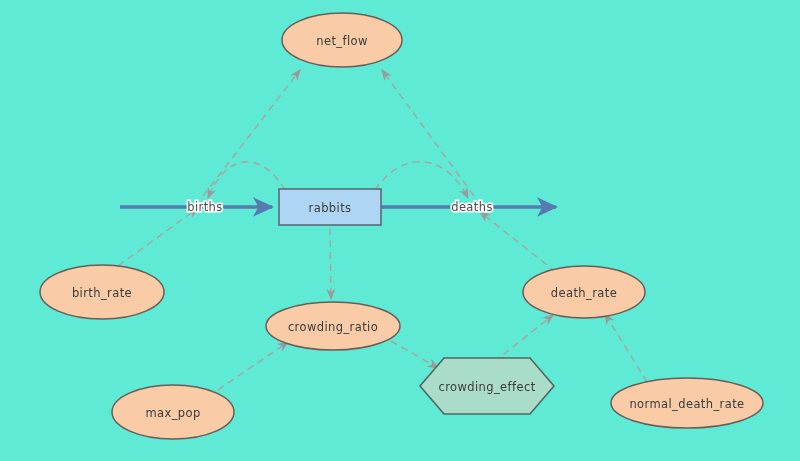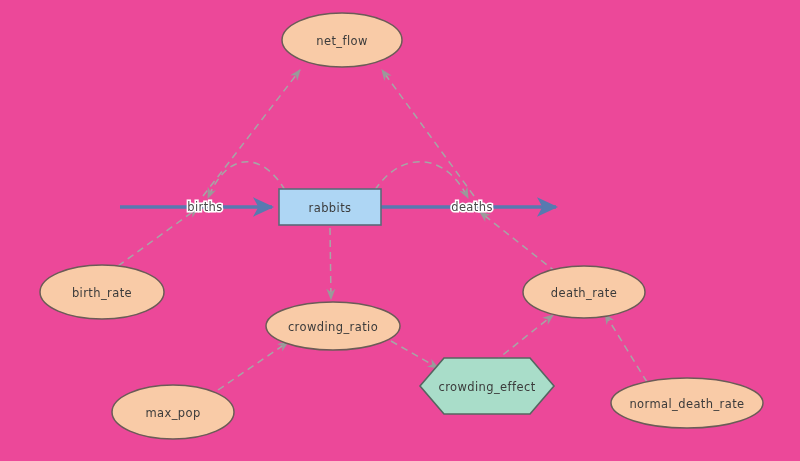--- a/index.html
+++ b/index.html
@@ -7,21 +7,21 @@
     padding: 0;
     background: #ffffff;
   }
   body {
     font-family: "DejaVu Sans", sans-serif;
   }
   #stage {
     position: relative;
     width: 800px;
     height: 461px;
-    background: #ec4899;
+    background: #5eead4;
     overflow: hidden;
   }
   #diagram-svg {
     position: absolute;
     left: 0;
     top: 0;
     width: 800px;
     height: 461px;
   }
   .node-label {

